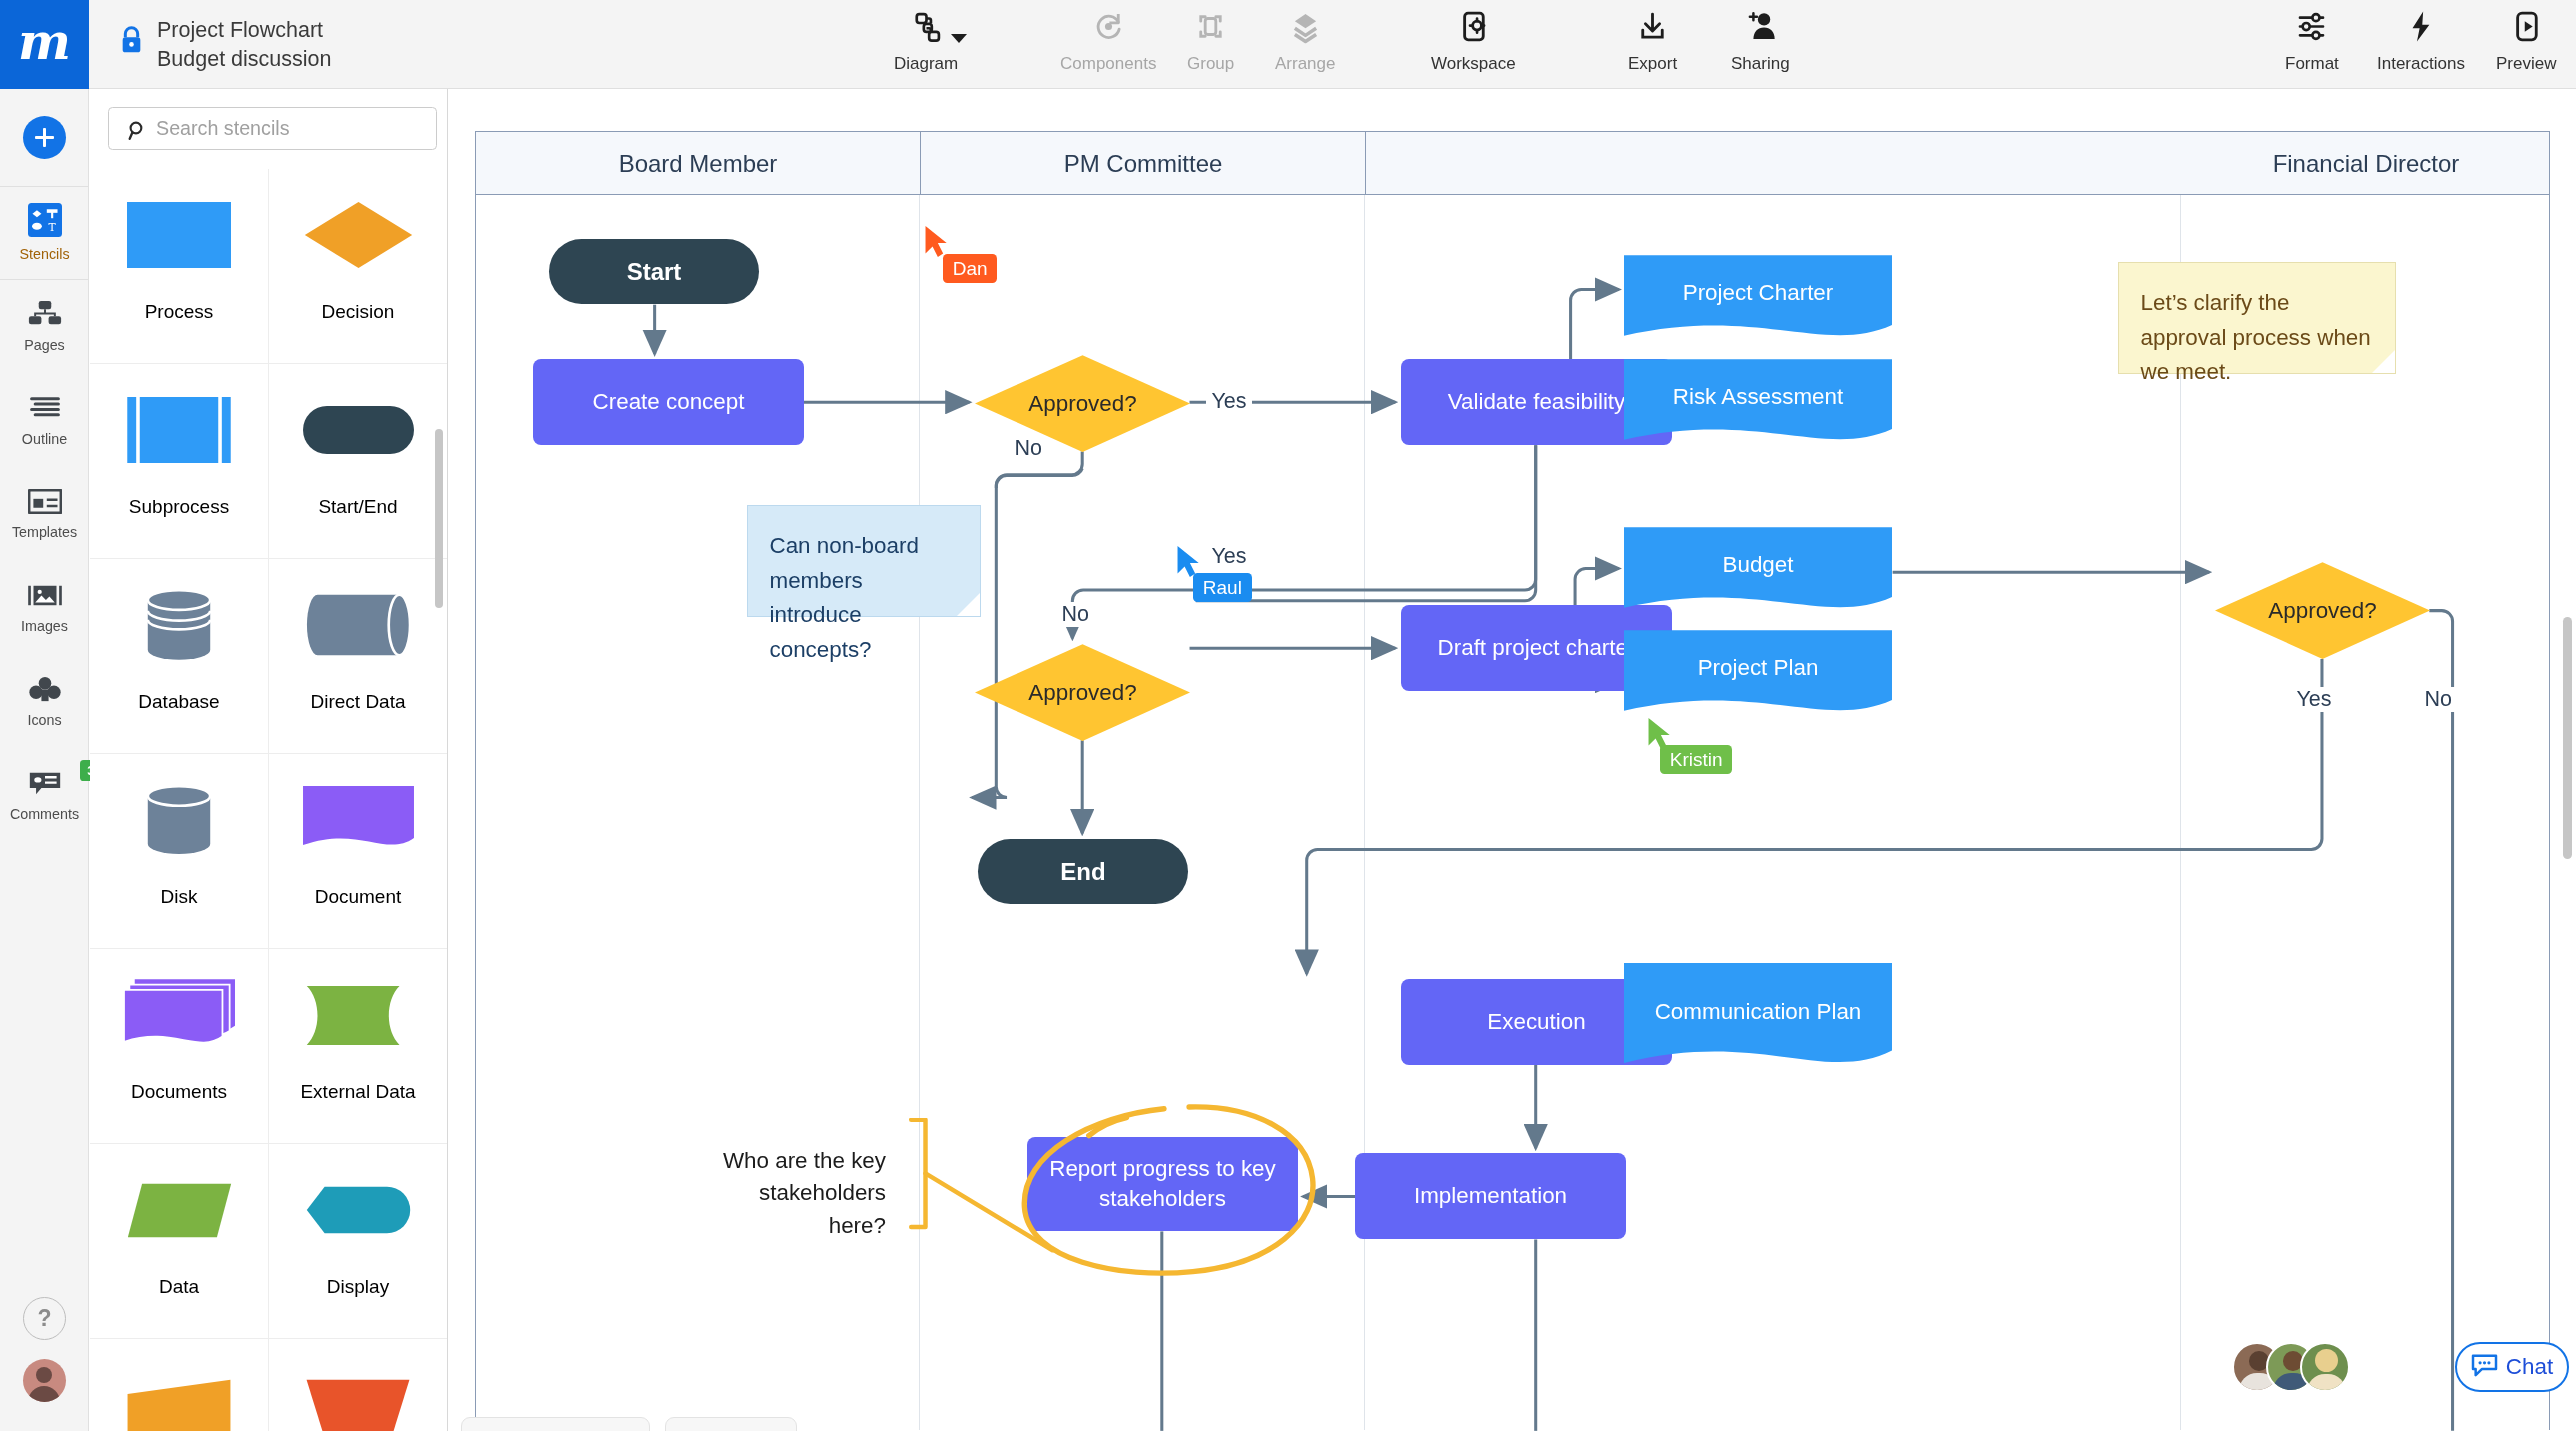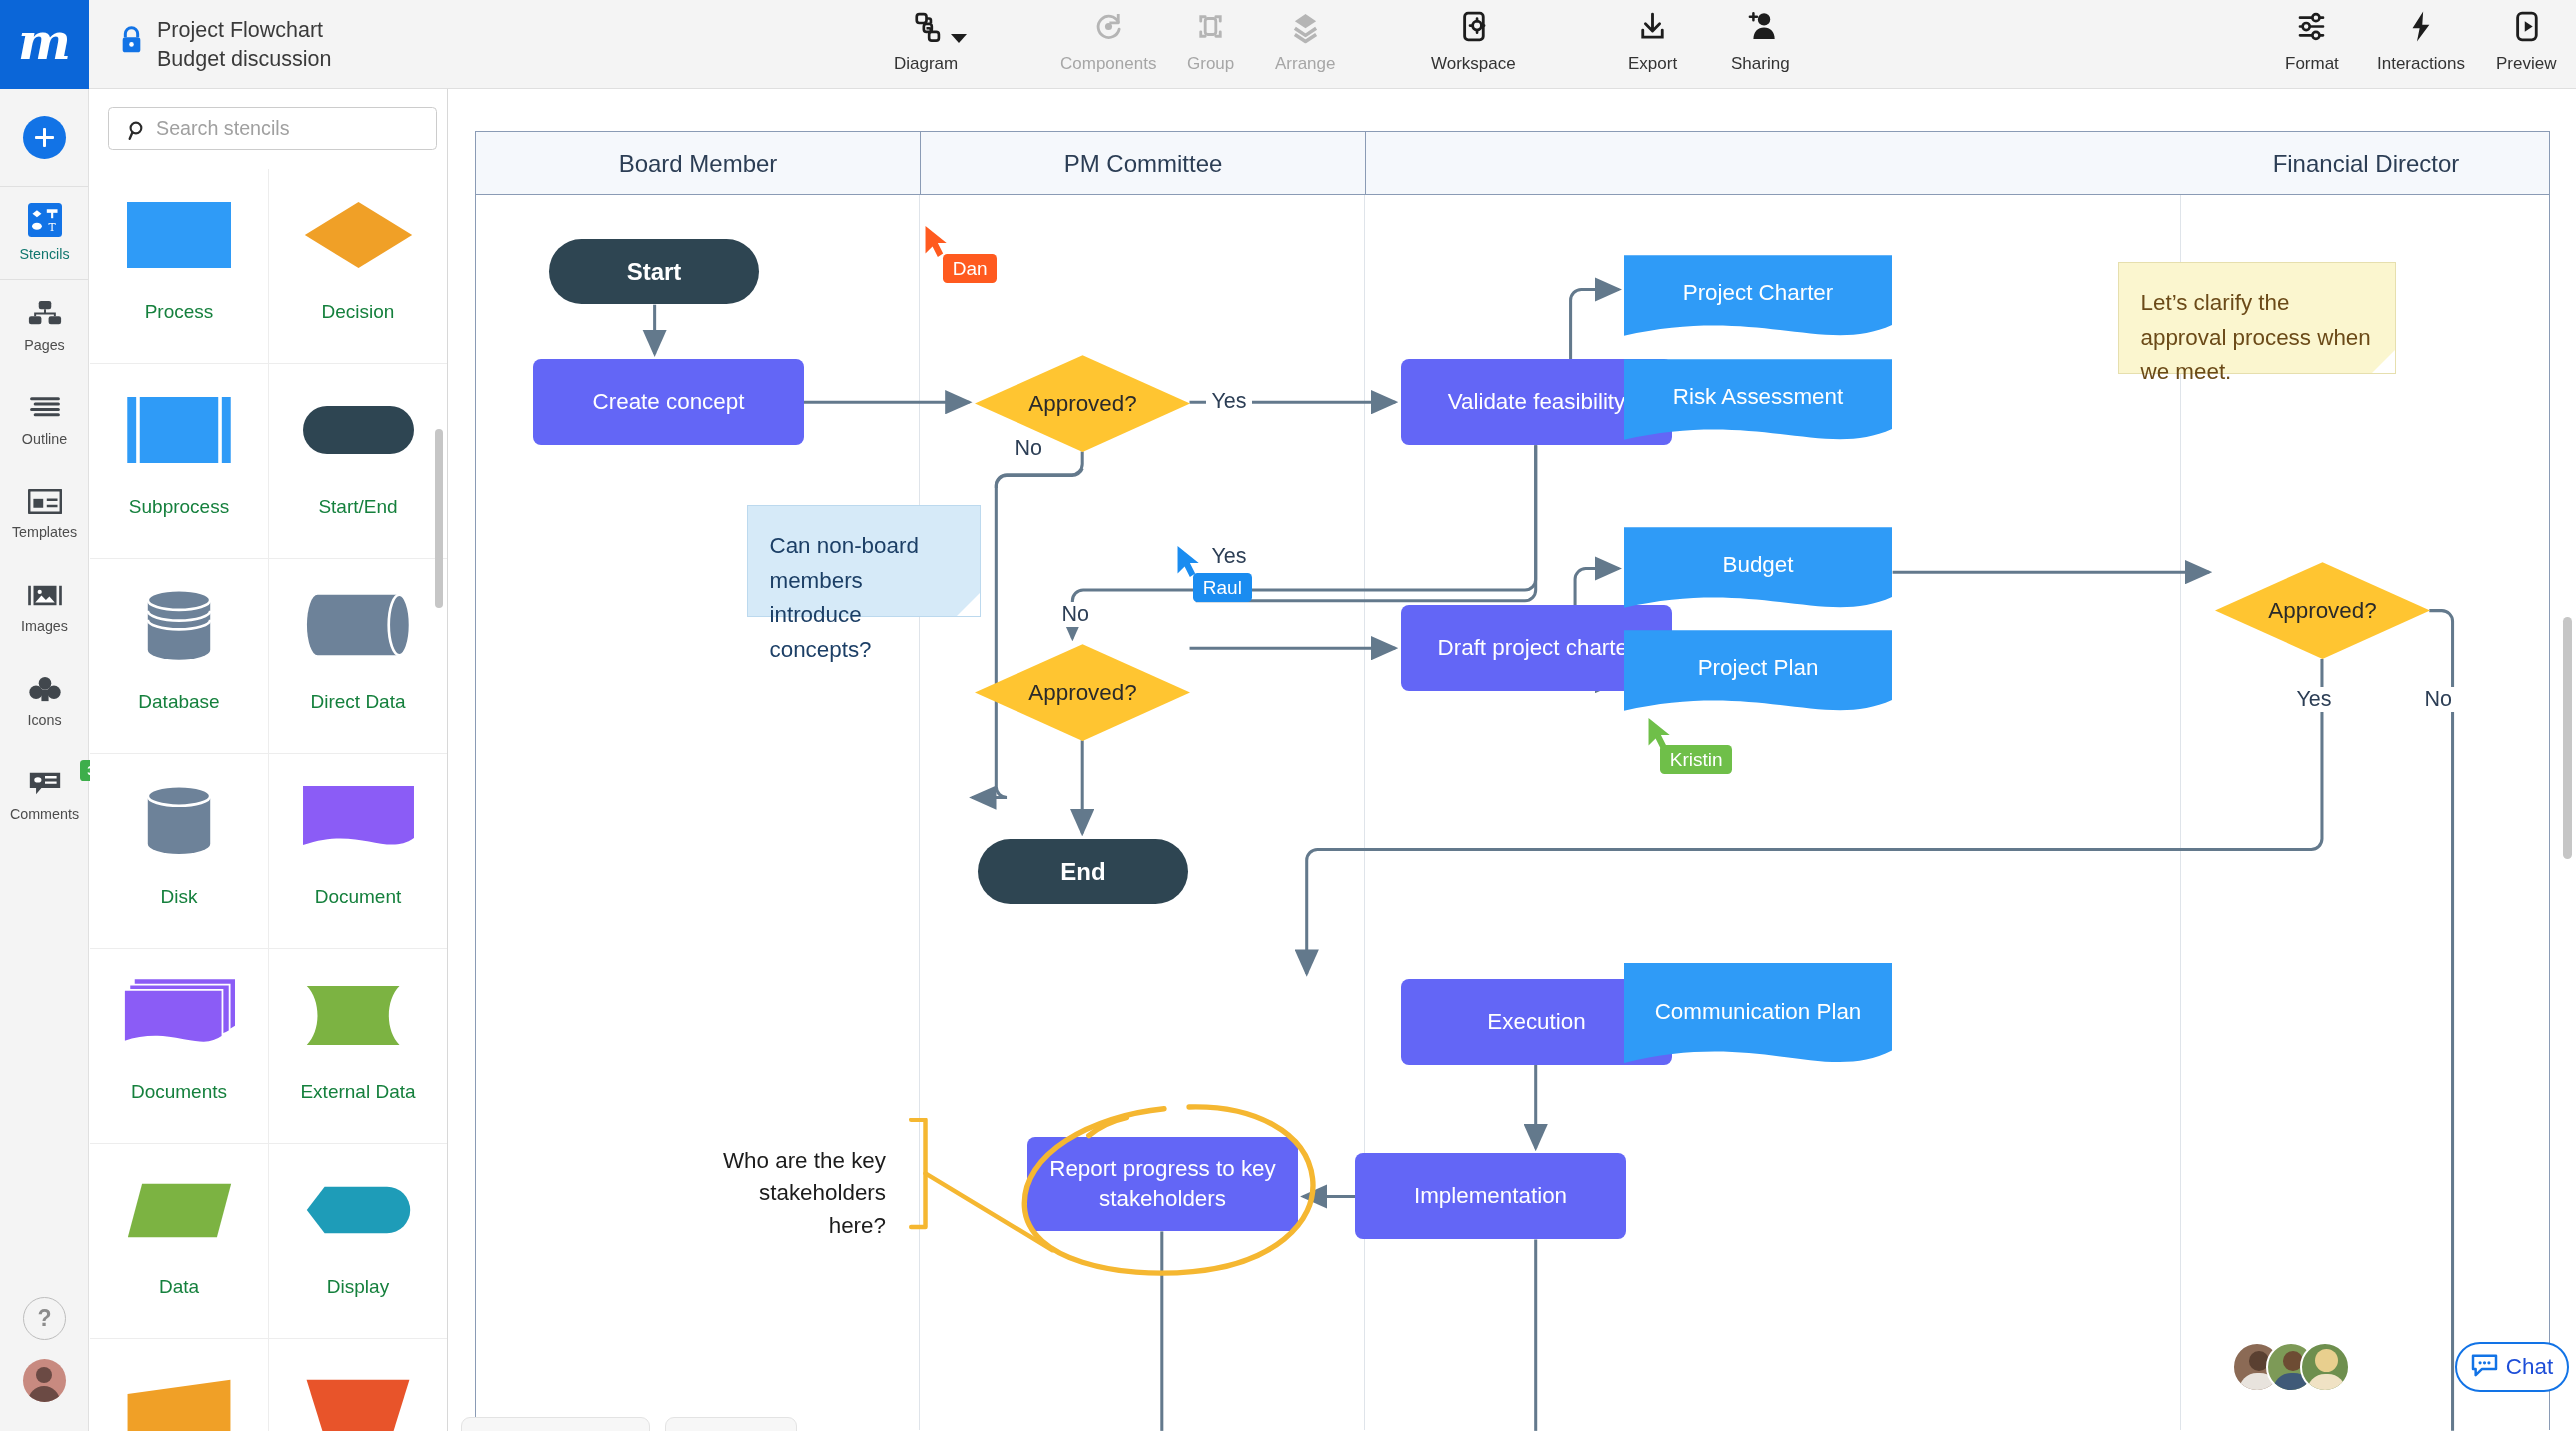--- a/index.html
+++ b/index.html
@@ -61,21 +61,21 @@
   }
   #addbtn::before { left: 11.6px; top: 19.7px; width: 19.7px; height: 3.6px; }
   #addbtn::after  { left: 19.7px; top: 11.6px; width: 3.6px;  height: 19.7px; }
 
   .rail-item {
     position: absolute; left: 0; width: 89px;
     display: flex; flex-direction: column; align-items: center; cursor: pointer;
   }
   .rail-item .ico { height: 36px; display: flex; align-items: center; justify-content: center; }
   .rail-item .lbl { font-size: 14.3px; color: #4d4d4d; margin-top: 4.5px; }
-  .rail-item.active .lbl { color: #0f766e; margin-top: 8px; }
+  .rail-item.active .lbl { color: #a16207; margin-top: 8px; }
   #rail-sep1 { position: absolute; left: 0; top: 97px; width: 89px; height: 0.9px; background: #e0e0e0; }
   #rail-sep2 { position: absolute; left: 0; top: 190px; width: 89px; height: 0.9px; background: #e0e0e0; }
   #comment-badge {
     position: absolute; left: 52px; top: -5.4px; min-width: 23px; height: 21.5px; border-radius: 3.6px;
     background: #3dae4b; color: #fff; font-size: 13.4px; font-weight: bold;
     display: flex; align-items: center; justify-content: center; padding: 0 4.5px;
   }
   #help-btn {
     position: absolute; left: 23px; top: 1208px; width: 43px; height: 43px; border-radius: 50%;
     border: 1.8px solid #bdbdbd; color: #8c8c8c; font-size: 23px; font-weight: bold;
@@ -108,21 +108,21 @@
   #stencil-grid {
     position: absolute; left: 0; top: 80px; width: 358px; height: 1262px;
   }
   .stencil-cell {
     position: absolute; width: 179px; height: 195px;
     border-right: 0.9px solid #ededed; border-bottom: 0.9px solid #ededed;
     display: flex; flex-direction: column; align-items: center; justify-content: flex-start;
     cursor: pointer; background: #fff;
   }
   .stencil-cell .shape { height: 132px; width: 179px; display: flex; align-items: center; justify-content: center; }
-  .stencil-cell .name { font-size: 19px; color: #15803d; text-align: center; }
+  .stencil-cell .name { font-size: 19px; color: #000000; text-align: center; }
   #stencil-scrollbar {
     position: absolute; left: 345px; top: 340px; width: 8px; height: 179px;
     border-radius: 4.5px; background: #c6c6c6; cursor: pointer;
   }
 
   
   #canvas {
     position: absolute; left: 448px; top: 89px; width: 2128px; height: 1342px;
     background: #fff; overflow: hidden;
   }

